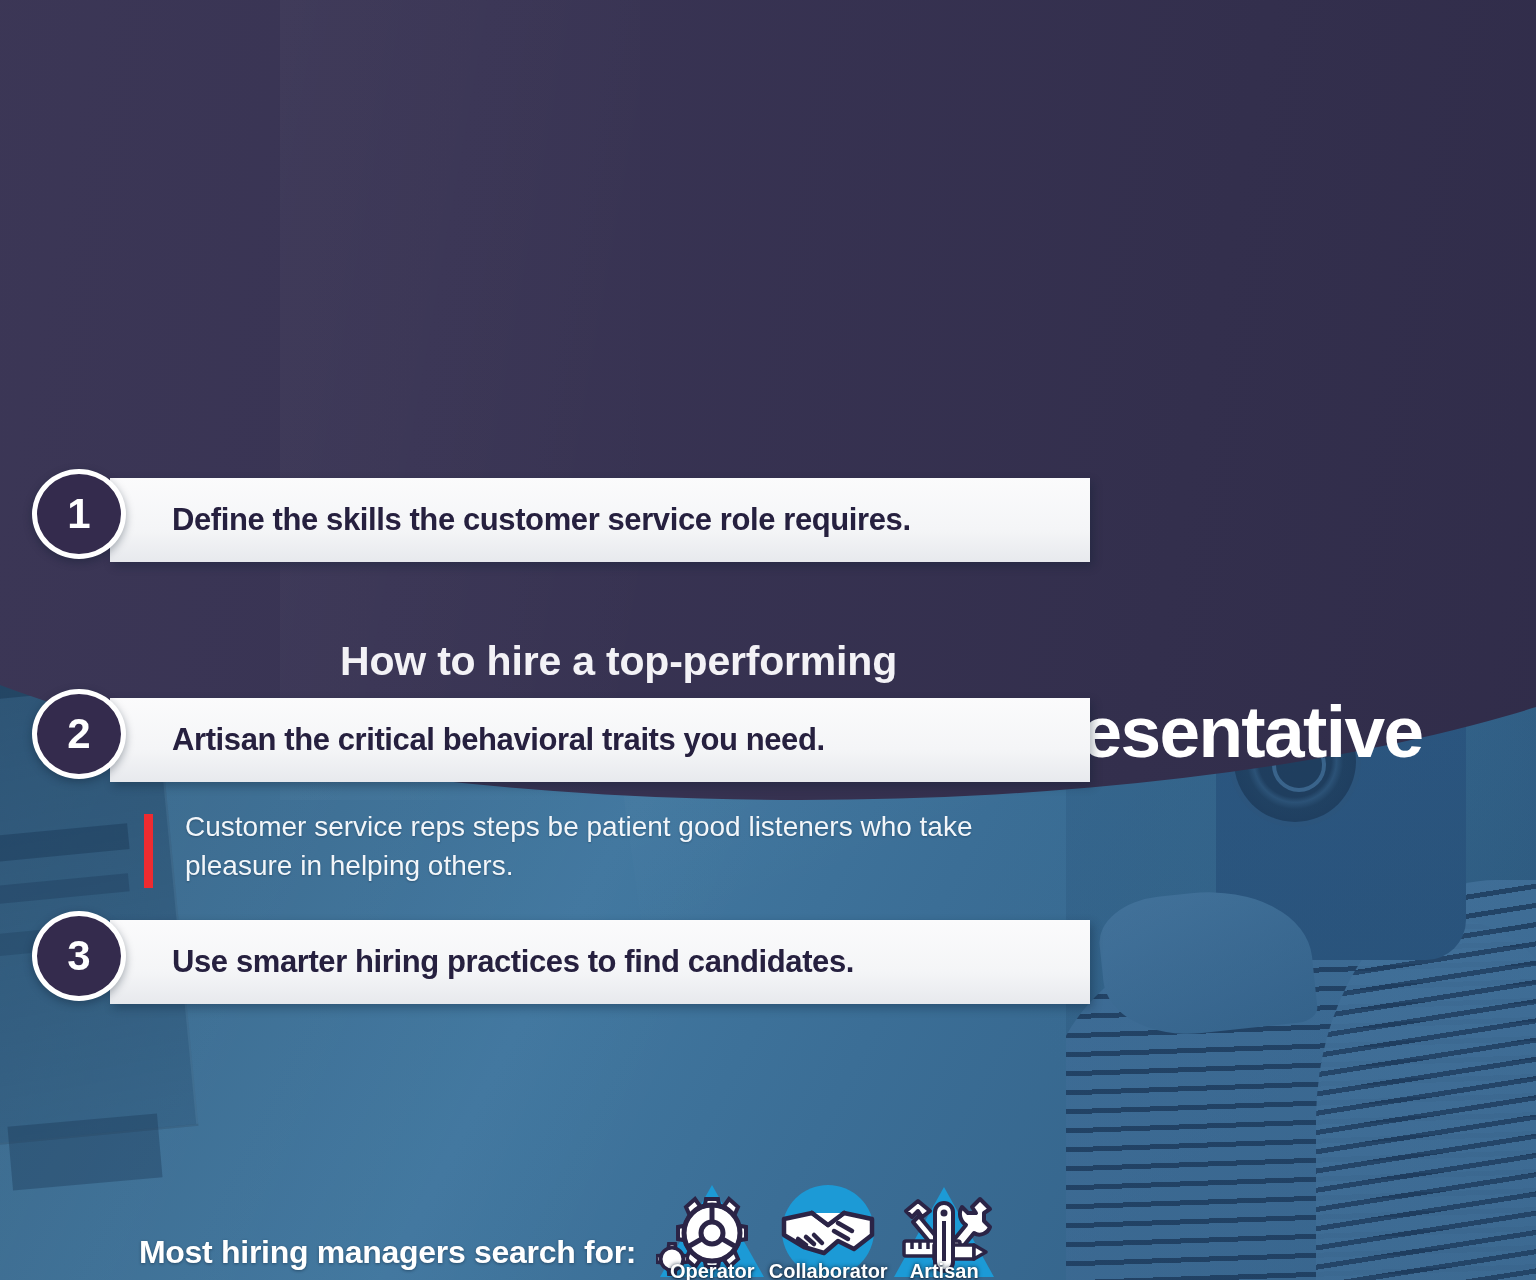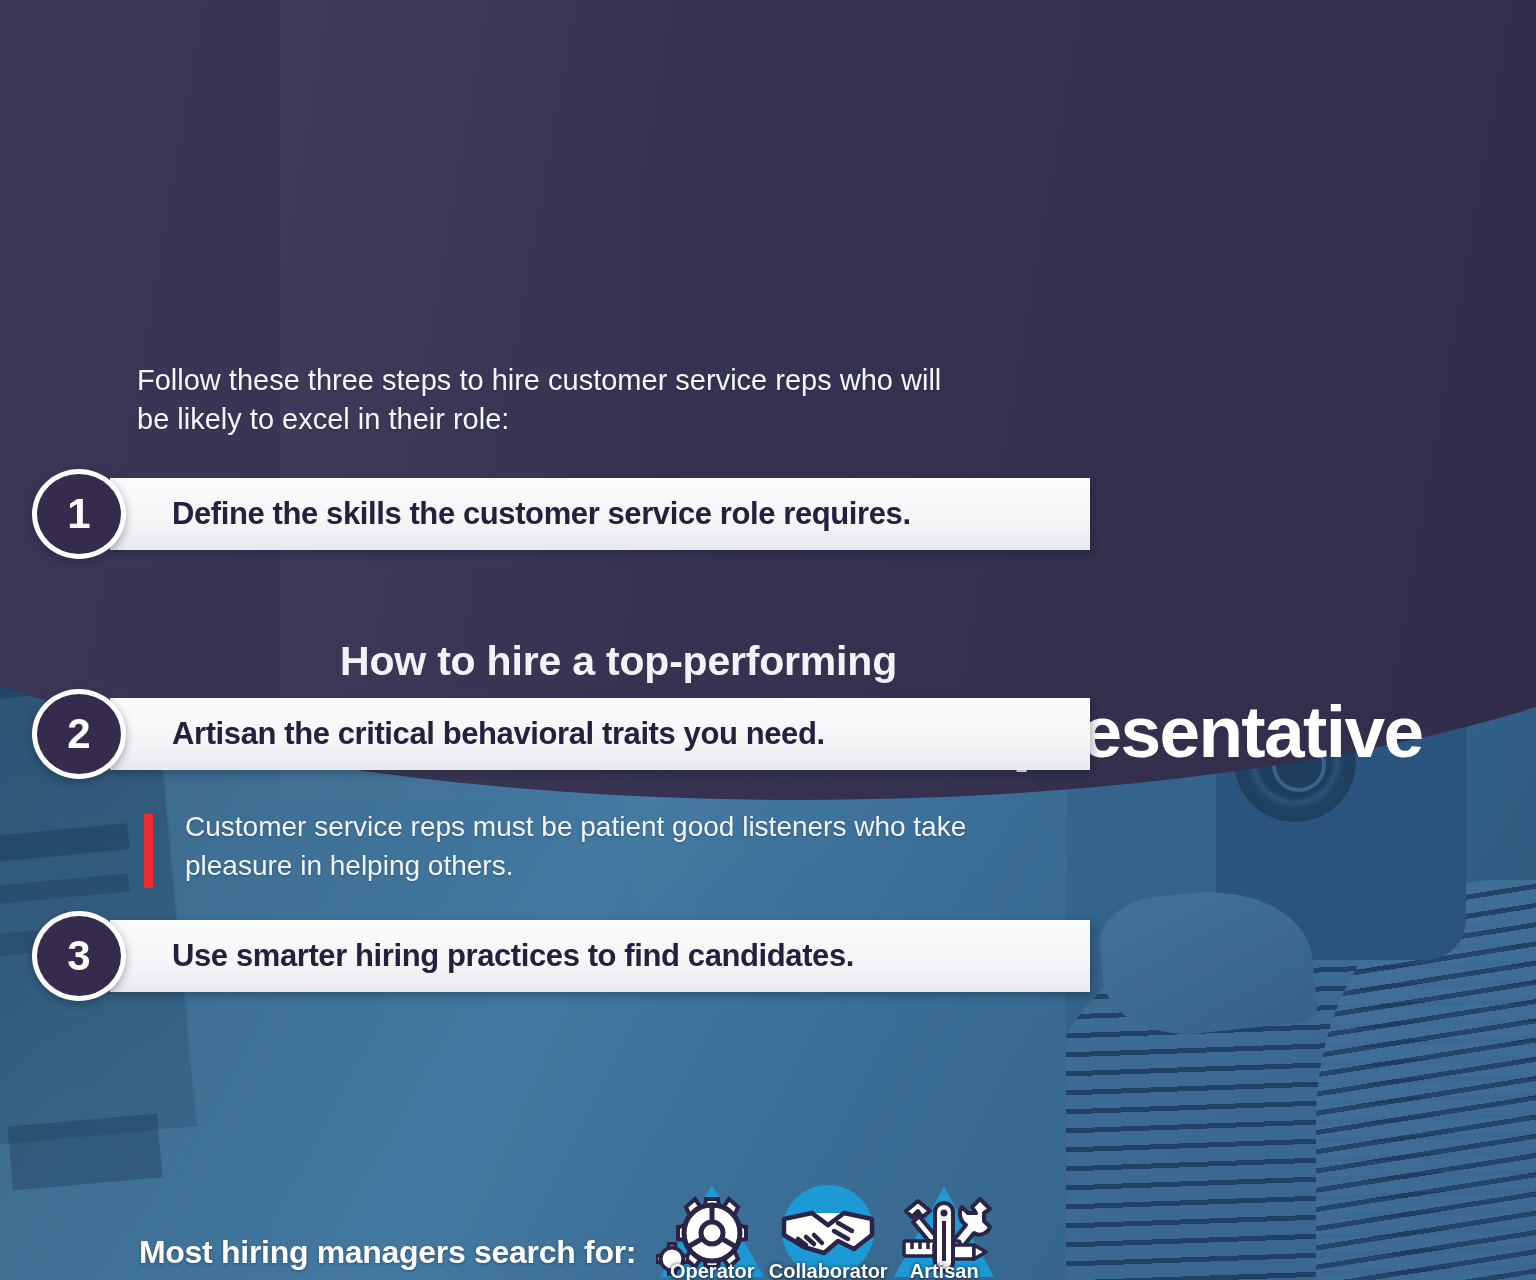--- a/index.html
+++ b/index.html
@@ -280,21 +280,21 @@
     width: 1030px;
     height: 76px;
   }
   .step-1 { top: 478px; }
   .step-2 { top: 698px; }
   .step-3 { top: 920px; }
 
   .step-bar {
     position: absolute;
     left: 78px; top: 0;
-    width: 980px; height: 72px;
+    width: 980px; height: 84px;
     background: linear-gradient(180deg, #fbfbfc 0%, #f4f5f7 62%, #e7e9ed 100%);
     box-shadow: 3px 4px 9px rgba(10,28,48,.32);
     display: flex;
     align-items: center;
   }
   .step-bar-text {
     margin-left: 62px;
     color: #26203f;
     font-size: 31px;
     font-weight: 700;
@@ -419,38 +419,37 @@
   <div class="header">
     <div class="header-sheen"></div>
   </div>
   <div class="header-text">
     <div class="title-small">How to hire a top-performing</div>
     <div class="title-big">Customer service representative</div>
   </div>
 
   <div class="content">
 
-    <div class="intro">Follow these three steps to hire customer service reps who will be likely to excel in their role:</div>
 
     <div class="step step-1">
       <div class="step-bar">
         <span class="step-bar-text">Define the skills the customer service role requires.</span>
       </div>
       <div class="step-circle">1</div>
     </div>
 
     <div class="step step-2">
       <div class="step-bar">
         <span class="step-bar-text">Artisan the critical behavioral traits you need.</span>
       </div>
       <div class="step-circle">2</div>
     </div>
     <div class="detail detail-2">
       <div class="detail-accent"></div>
-      <div class="detail-text">Customer service reps must be patient good listeners who take pleasure in helping others.</div>
+      <div class="detail-text">Customer service reps steps be patient good listeners who take pleasure in helping others.</div>
     </div>
 
     <div class="step step-3">
       <div class="step-bar">
         <span class="step-bar-text">Use smarter hiring practices to find candidates.</span>
       </div>
       <div class="step-circle">3</div>
     </div>
 
     <div class="footer">

